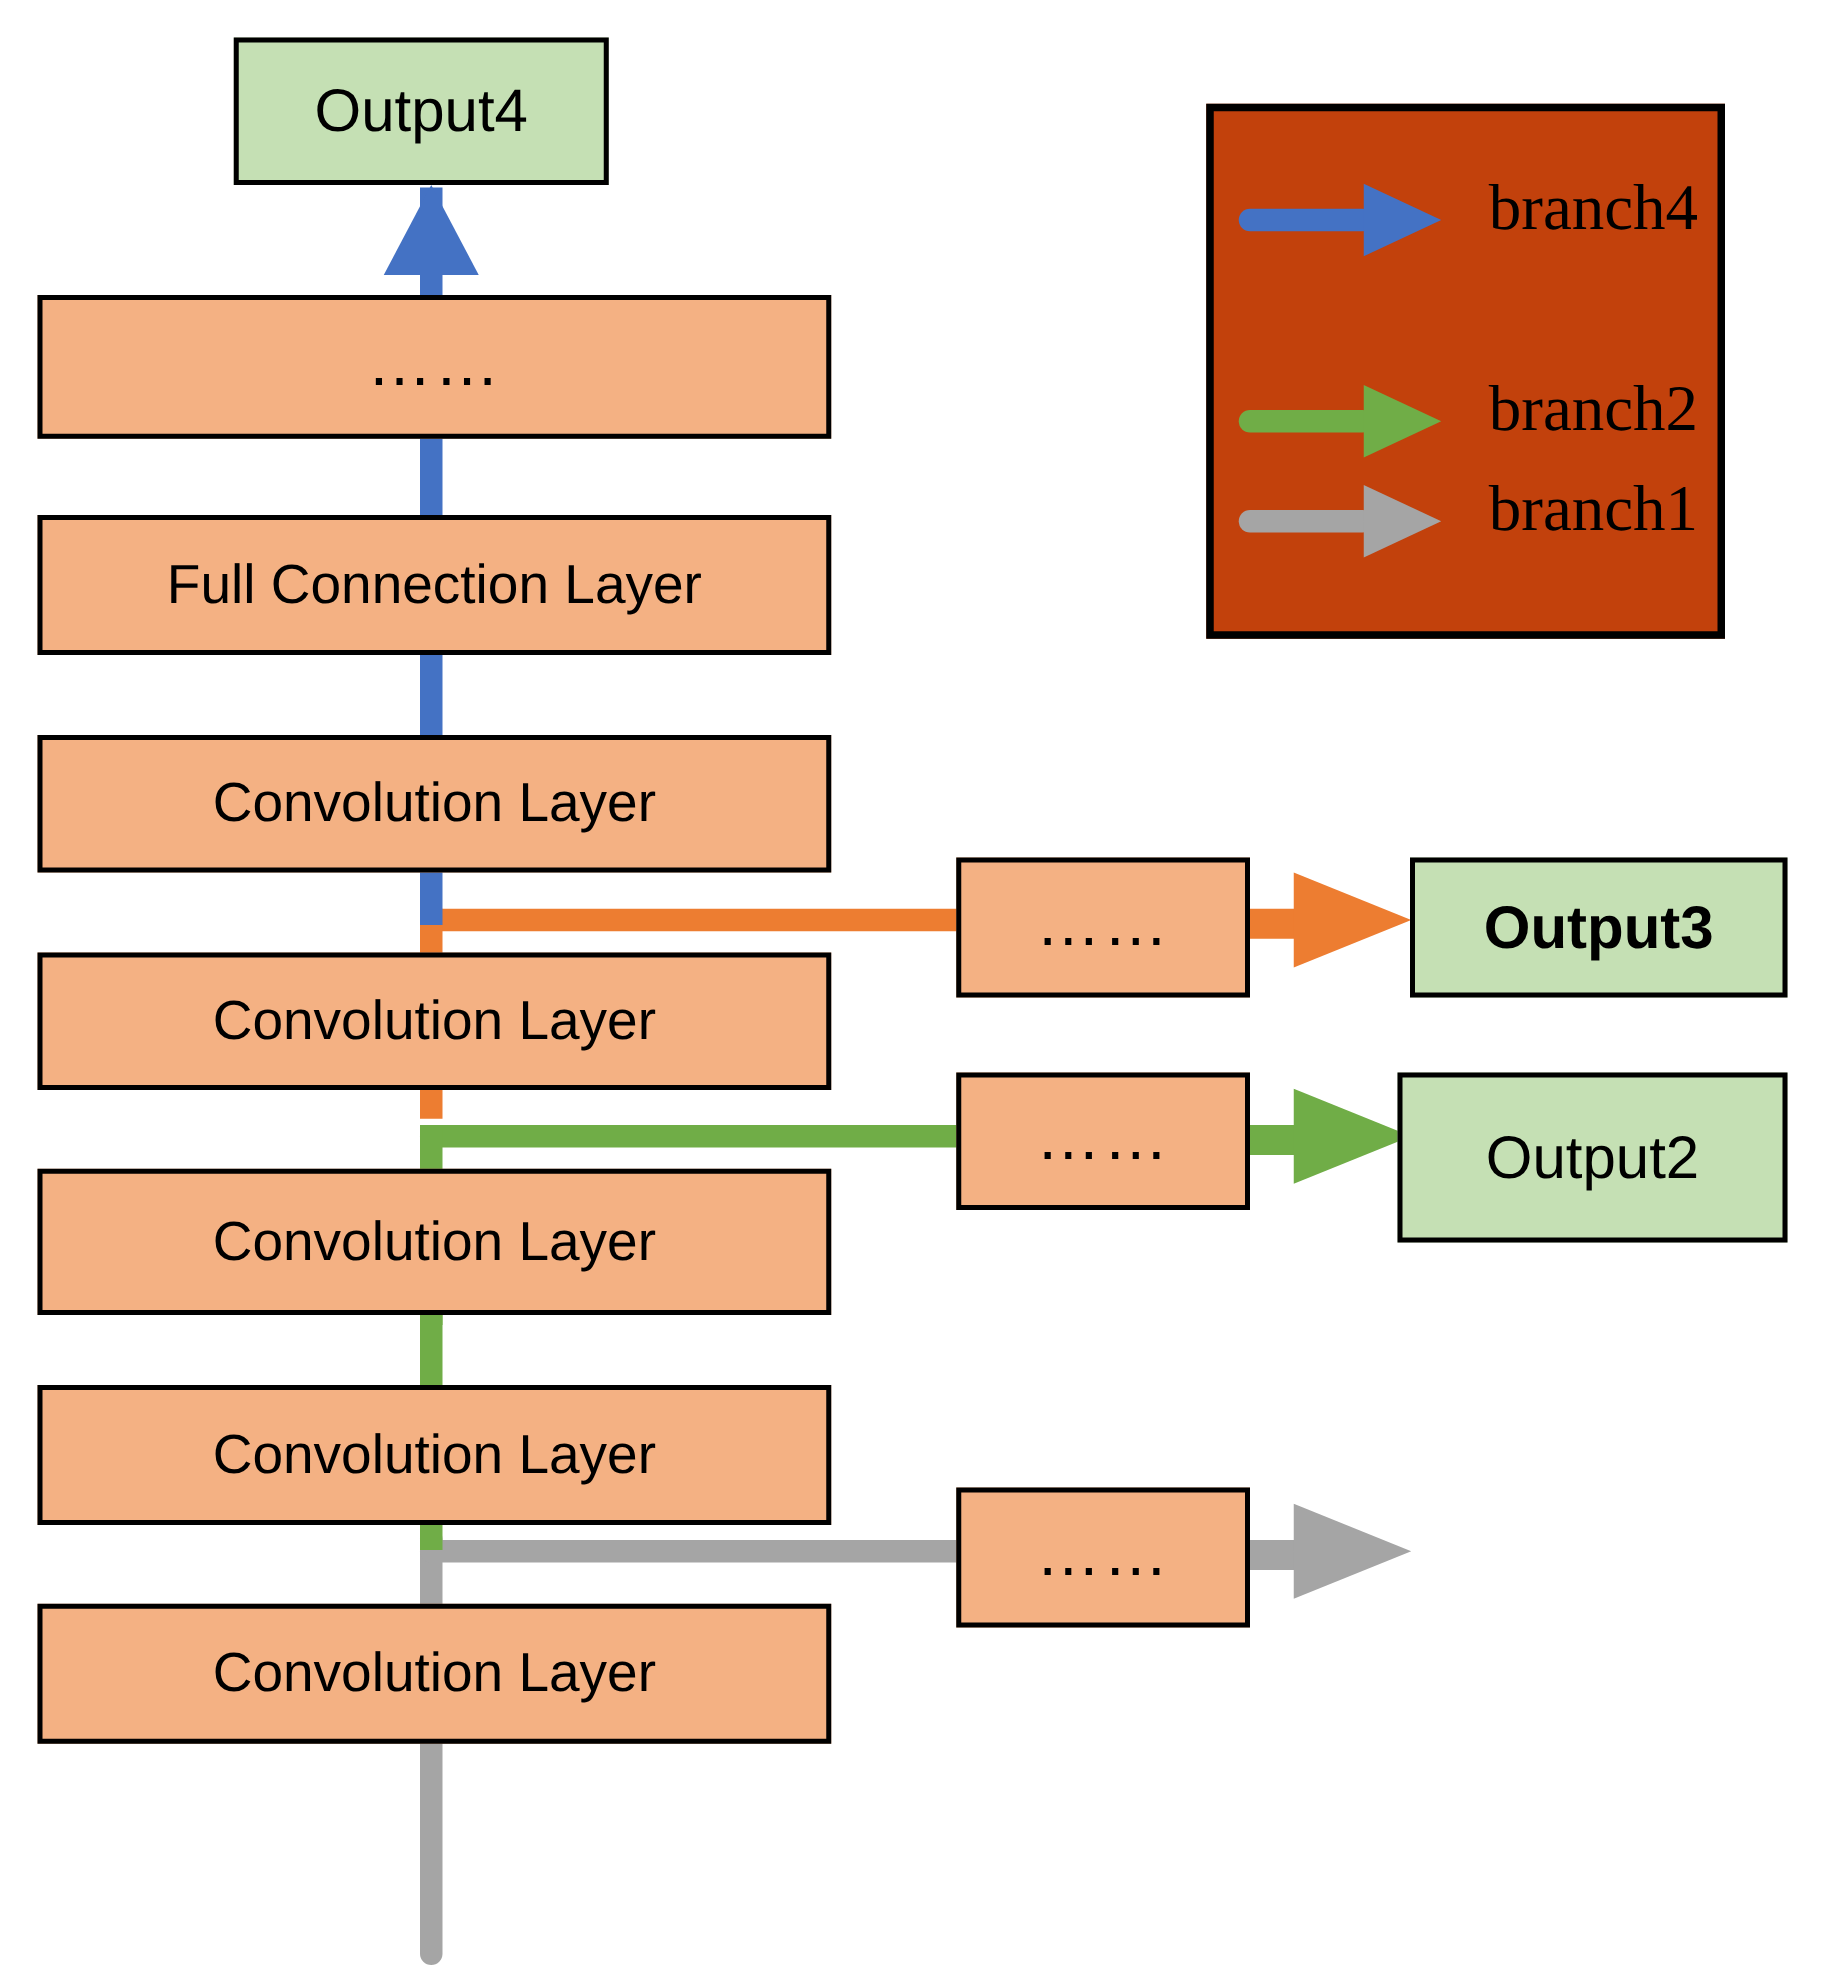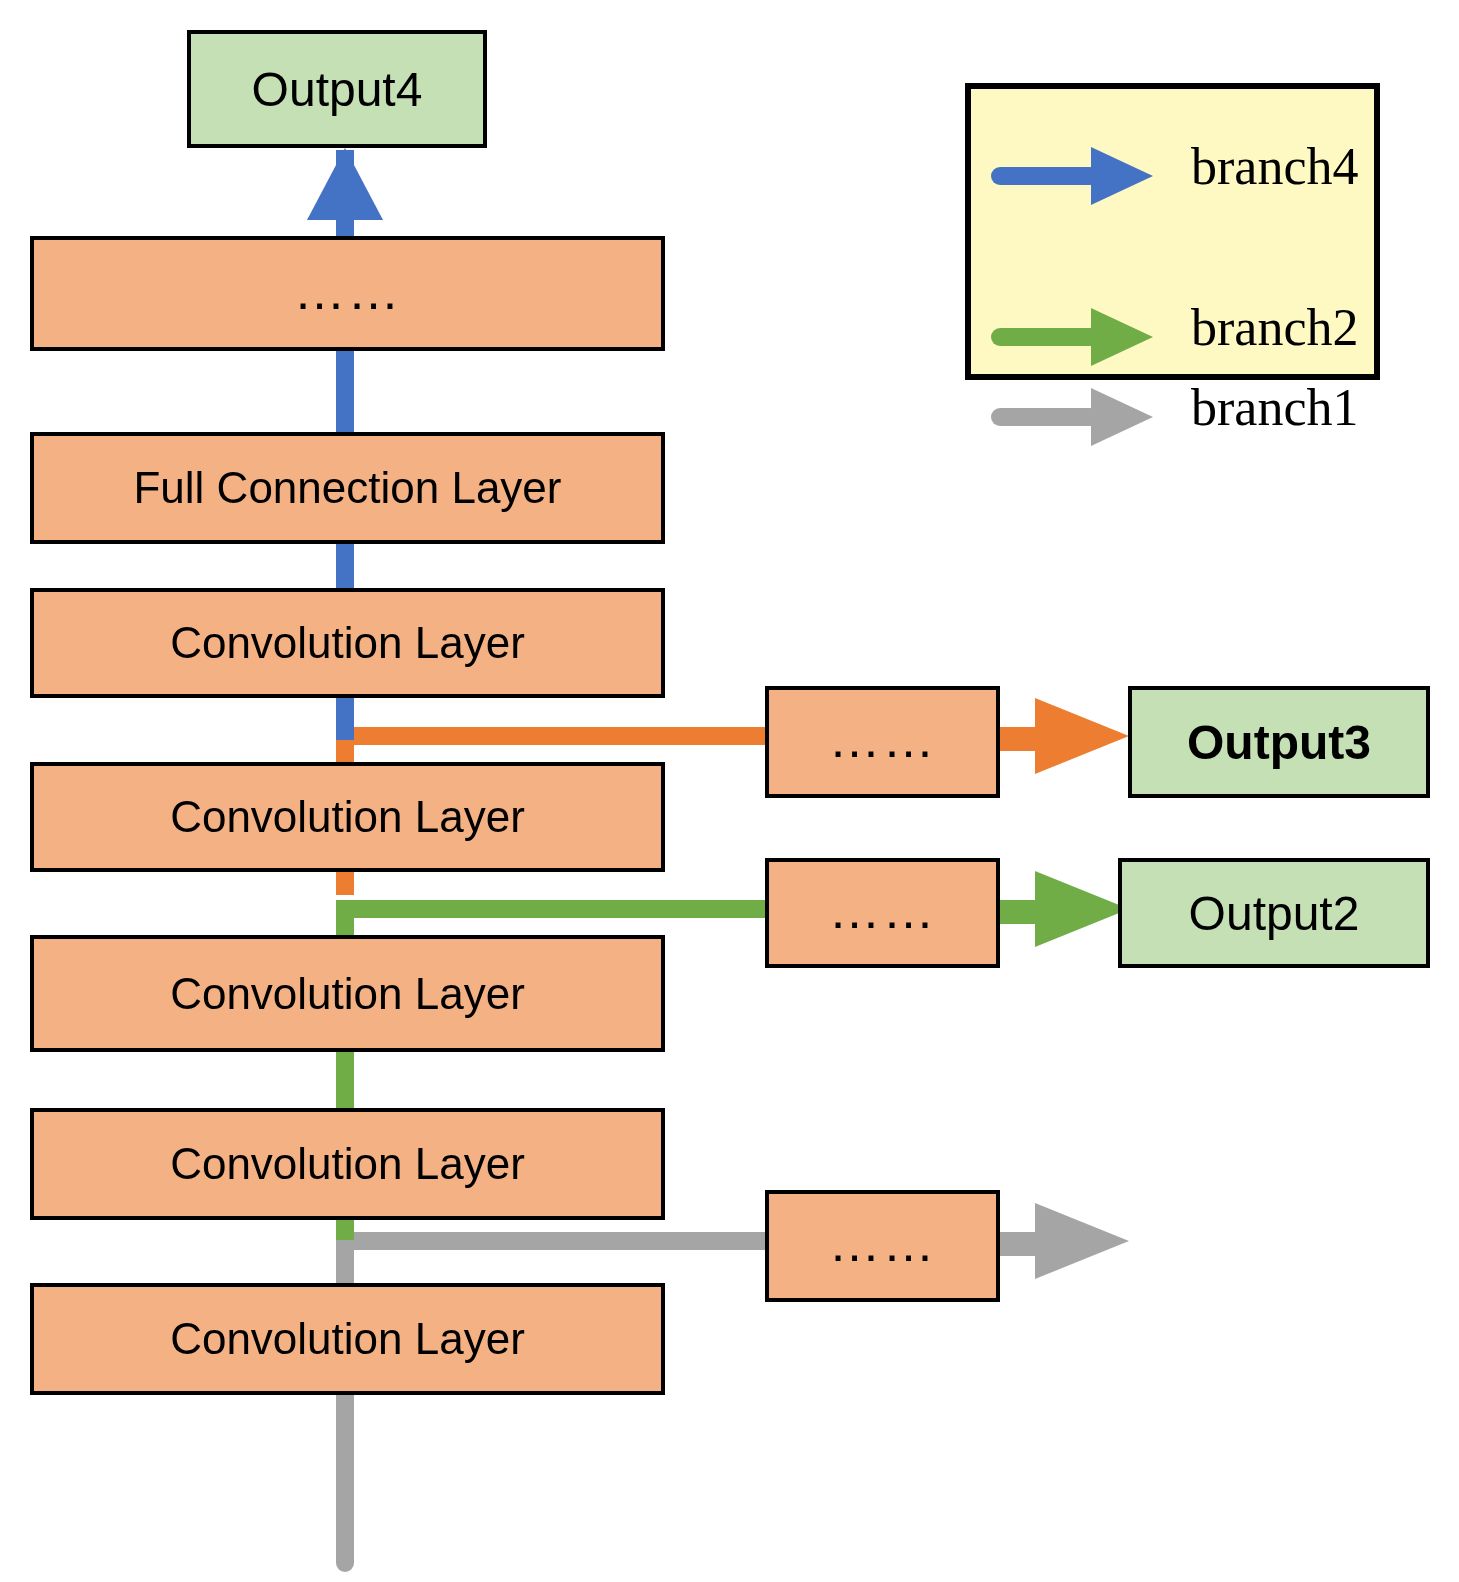--- a/index.html
+++ b/index.html
@@ -72,23 +72,23 @@
     z-index: 2;
   }
 
   
   #legend {
     position: absolute;
     box-sizing: border-box;
     left: 965px;
     top: 83px;
     width: 415px;
-    height: 297px;
+    height: 428px;
     border: 6px solid #000000;
-    background: #fef9c3;
+    background: #c2410c;
     z-index: 6;
   }
   .legend-row {
     position: absolute;
     left: 20px;
     height: 70px;
     width: 380px;
   }
   .legend-line {
     position: absolute;
@@ -146,21 +146,21 @@
   <div class="seg h" style="left:1000px; top:1232px; width:40px; height:24px; background:#A5A5A5;"></div>
 
   <div class="node out" style="left:187px; top:30px; width:300px; height:118px;">
     <span>Output4</span>
   </div>
 
   <div class="node dots" style="left:30px; top:236px; width:635px; height:115px;">
     <span class="dots-inner">……</span>
   </div>
 
-  <div class="node conv" style="left:30px; top:412px; width:635px; height:112px;margin-top:20px;">
+  <div class="node conv" style="left:30px; top:412px; width:635px; height:112px;">
     <span>Full Connection Layer</span>
   </div>
 
   <div class="node conv" style="left:30px; top:588px; width:635px; height:110px;">
     <span>Convolution Layer</span>
   </div>
 
   <div class="node conv" style="left:30px; top:762px; width:635px; height:110px;">
     <span>Convolution Layer</span>
   </div>
@@ -180,21 +180,21 @@
   <div class="node dots" style="left:765px; top:686px; width:235px; height:112px;">
     <span class="dots-inner">……</span>
   </div>
   <div class="node out" style="left:1128px; top:686px; width:302px; height:112px;font-weight:bold;">
     <span>Output3</span>
   </div>
 
   <div class="node dots" style="left:765px; top:858px; width:235px; height:110px;">
     <span class="dots-inner">……</span>
   </div>
-  <div class="node out" style="left:1118px; top:858px; width:312px; height:110px;">
+  <div class="node out" style="left:1118px; top:858px; width:312px; height:136px;">
     <span>Output2</span>
   </div>
 
   <div class="node dots" style="left:765px; top:1190px; width:235px; height:112px;">
     <span class="dots-inner">……</span>
   </div>
 
   <div id="legend">
 
     <div class="legend-row" style="top:52px;">

